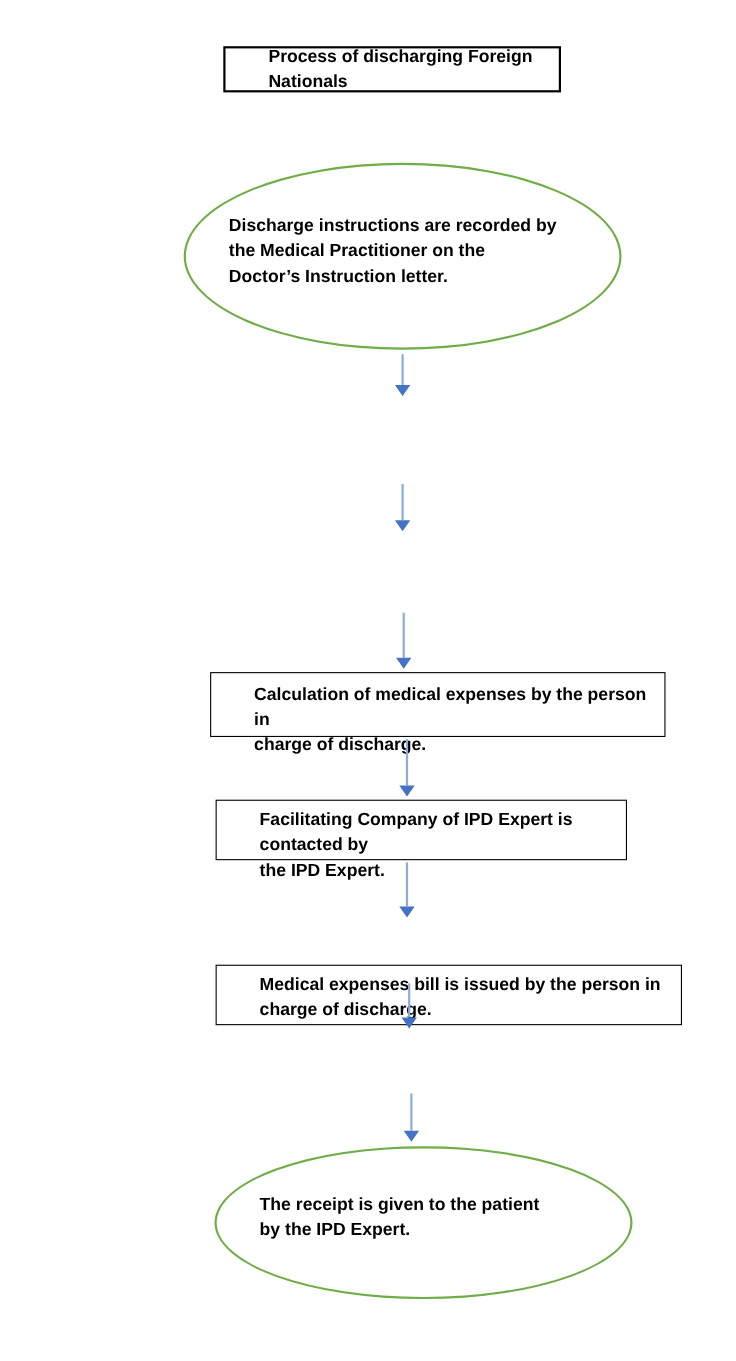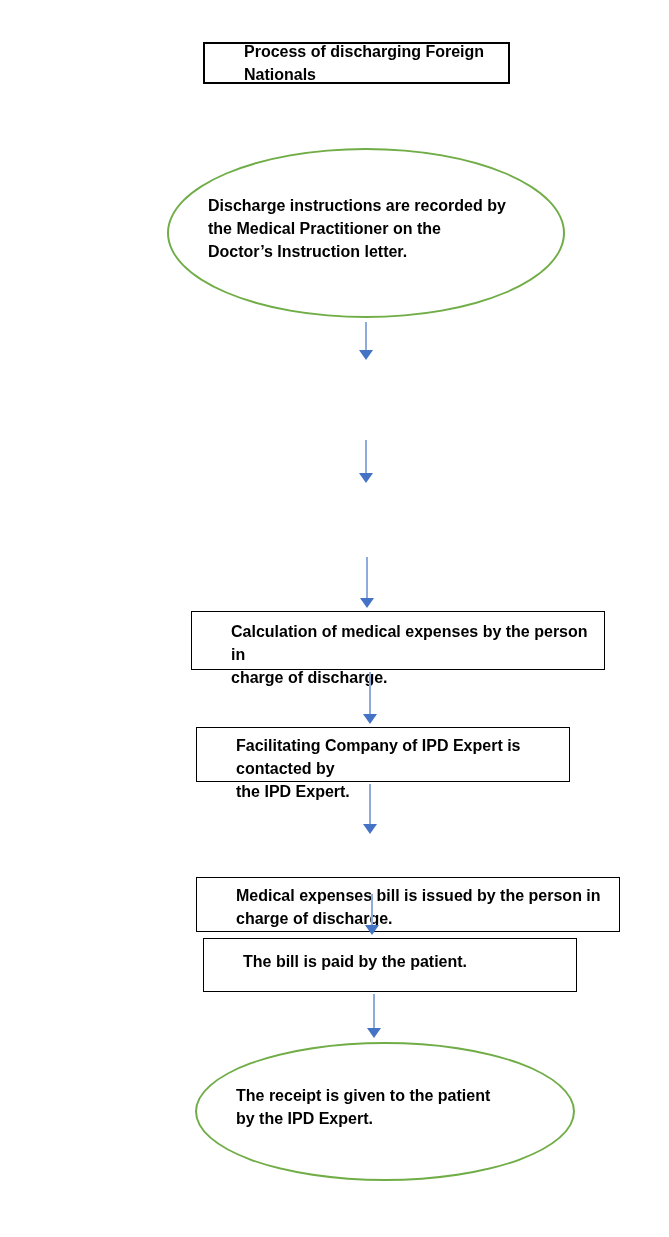--- a/index.html
+++ b/index.html
@@ -119,23 +119,20 @@
   <div class="node rect" style="left:196px; top:845px; width:424px; height:55px;margin-top:32px;">
     <span class="txt" style="padding-top:6px;">Medical expenses bill is issued by the person in
 charge of discharge.</span>
   </div>
 
   <div class="arrow" style="left:365px; top:894px; height:41px;">
     <div class="shaft"></div>
     <div class="head"></div>
   </div>
 
-  <div class="node rect" style="left:203px; top:938px; width:374px; height:54px;">
-    <span class="txt" style="padding-top:11px;">The bill is paid by the patient.</span>
-  </div>
 
   <div class="arrow" style="left:367px; top:994px; height:44px;">
     <div class="shaft"></div>
     <div class="head"></div>
   </div>
 
   <div class="node ellipse" style="left:195px; top:1042px; width:380px; height:139px;">
     <span class="txt" style="padding-top:40px;">The receipt is given to the patient
 by the IPD Expert.</span>
   </div>

